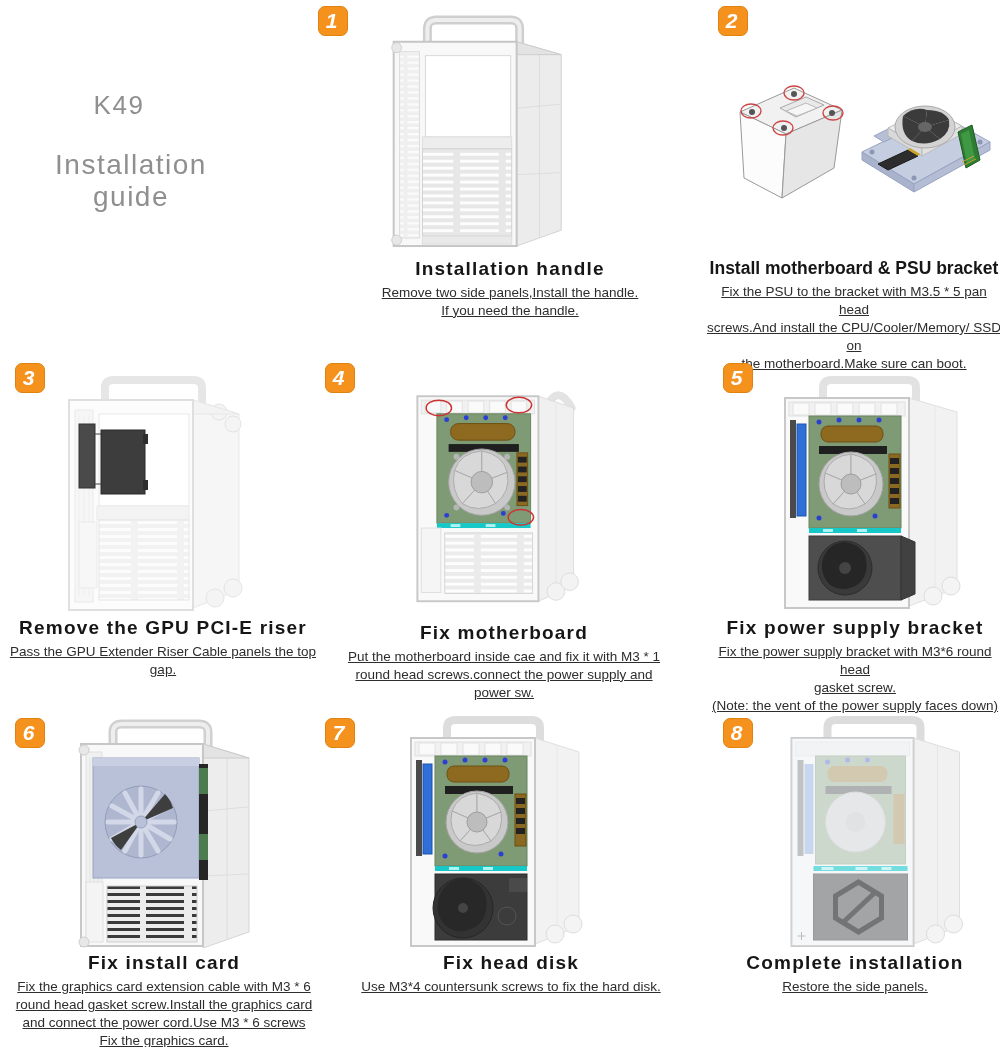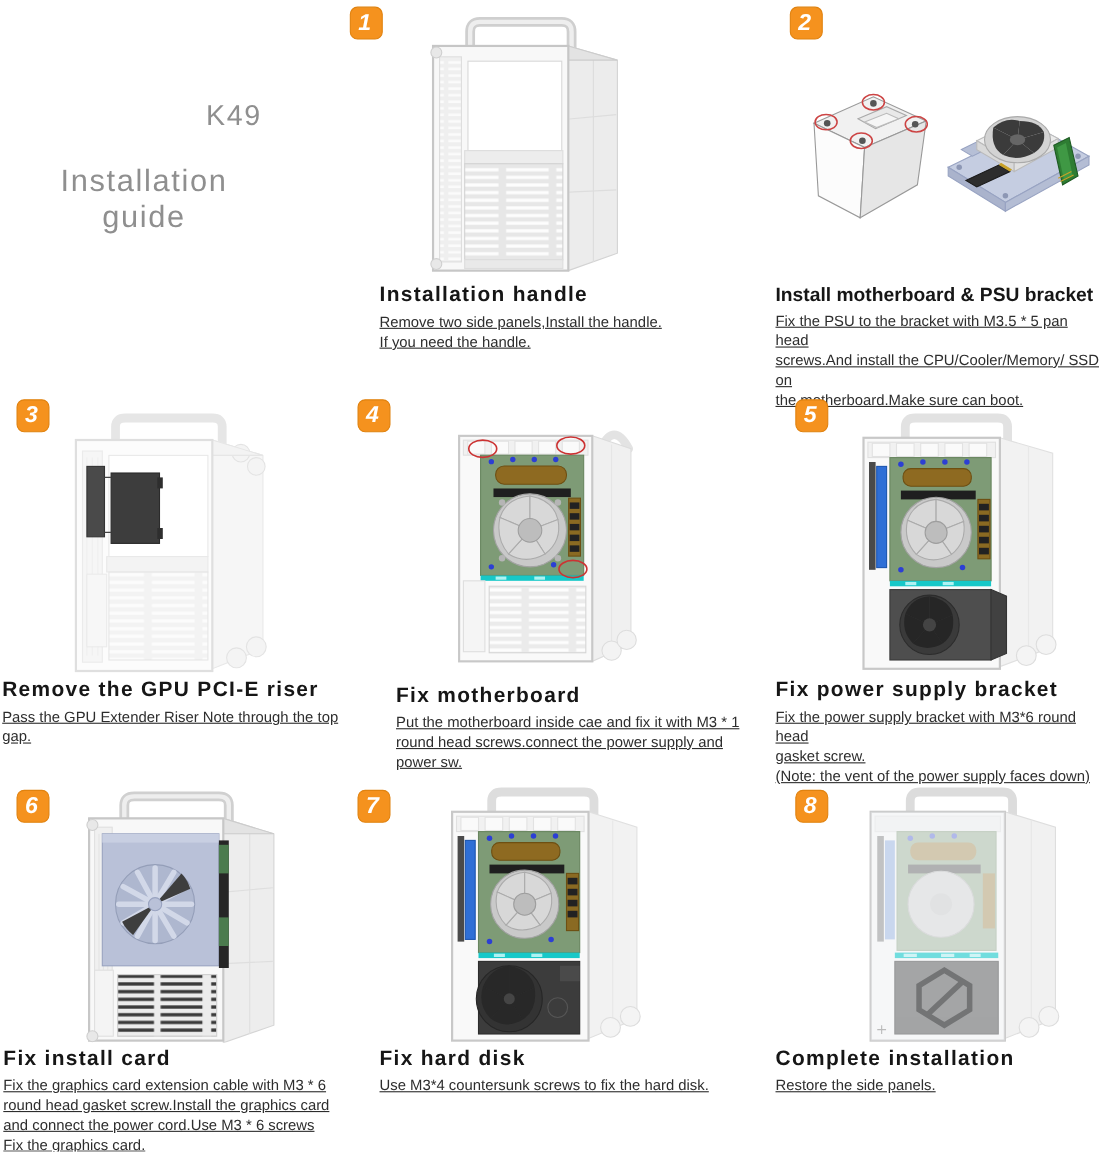--- a/index.html
+++ b/index.html
@@ -1,27 +1,27 @@
 <!DOCTYPE html>
 <html><head>
 <meta charset="utf-8">
 <style>
   * { margin:0; padding:0; box-sizing:border-box; }
   body { font-family:"Liberation Sans", sans-serif; background:#ffffff; }
   .canvas { position:relative; width:1000px; height:1047px; background:#ffffff; overflow:hidden; }
   .page-title { position:absolute; left:0; top:90px; width:238px; text-align:center;
                 color:#8f8f8f; font-weight:300; letter-spacing:1.5px; }
-  .page-title .l1 { font-size:26px; margin-bottom:28px;text-align:right; }
+  .page-title .l1 { font-size:26px; margin-bottom:28px; }
   .page-title .l2 { font-size:28px;margin-left:24px; }
   .badge { position:absolute; width:30px; height:30px; border-radius:7px;
            background:#F5921E; border:1px solid #e0820f;
            display:flex; align-items:center; justify-content:center;
            color:#ffffff; font-weight:bold; font-style:italic; font-size:21px; padding-right:3px; }
   .illus { position:absolute; }
-  .step-text { position:absolute; }
+  .step-text { position:absolute;text-align:center; }
   .step-title { font-size:19px; font-weight:bold; color:#161616; letter-spacing:1.2px; margin-bottom:4px; }
   .step-title.tight { font-size:17.5px; letter-spacing:0; }
   .step-body { font-size:13.5px; line-height:1.33; color:#2d2d2d; white-space:pre-line;text-decoration:underline; }
 </style>
 </head>
 <body>
 
 <div class="canvas">
 
   <div class="page-title">
@@ -143,21 +143,21 @@
     </g>
     <rect x="36" y="52" width="16" height="64" fill="#4a4a4a" stroke="#333333"></rect>
     <rect x="58" y="58" width="44" height="64" fill="#3d3d3d" stroke="#2b2b2b"></rect>
     <rect x="100" y="62" width="5" height="10" fill="#2e2e2e"></rect>
     <rect x="100" y="108" width="5" height="10" fill="#2e2e2e"></rect>
     <line x1="52" y1="62" x2="58" y2="62" stroke="#444444"></line>
     <line x1="52" y1="112" x2="58" y2="112" stroke="#444444"></line>
   </svg>
   <div class="step-text" style="left:2px;top:617px;width:322px">
     <div class="step-title">Remove the GPU PCI-E riser</div>
-    <div class="step-body">Pass the GPU Extender Riser Note through the top
+    <div class="step-body">Pass the GPU Extender Riser Cable panels the top
 gap.</div>
   </div>
 
   <div class="badge" style="left: 325px; top: 363px; background: rgb(245, 146, 30);">4</div>
   <svg class="illus" style="left:392px;top:366px" width="205" height="244" viewBox="0 0 210 244">
     <defs>
       <pattern id="s4a" width="88" height="7" patternUnits="userSpaceOnUse">
         <rect width="88" height="7" fill="#ebebeb"></rect>
           <rect x="3" y="2" width="37" height="3" fill="#fdfdfd"></rect>
           <rect x="47" y="2" width="37" height="3" fill="#fdfdfd"></rect>
@@ -205,21 +205,21 @@
     <circle cx="114" cy="148" r="2.5" fill="#2c3fd4"></circle>
     <rect x="46" y="158" width="96" height="5" fill="#17c8c8"></rect>
     <rect x="60" y="159" width="10" height="3" fill="#aef2f2"></rect>
     <rect x="96" y="159" width="10" height="3" fill="#aef2f2"></rect>
     <rect x="30" y="163" width="20" height="66" fill="#f5f5f5" stroke="#dedede"></rect>
     <rect x="54" y="168" width="90" height="62" fill="url(#s4a)" stroke="#d5d5d5"></rect>
     <ellipse cx="48" cy="40" rx="13" ry="8" fill="none" stroke="#cc3333" stroke-width="1.5"></ellipse>
     <ellipse cx="130" cy="37" rx="13" ry="8" fill="none" stroke="#cc3333" stroke-width="1.5"></ellipse>
     <ellipse cx="132" cy="152" rx="13" ry="8" fill="none" stroke="#cc3333" stroke-width="1.5"></ellipse>
   </svg>
-  <div class="step-text" style="left:360px;top:622px;width:332px">
+  <div class="step-text" style="left:338px;top:622px;width:332px">
     <div class="step-title">Fix motherboard</div>
     <div class="step-body">Put the motherboard inside cae and fix it with M3 * 1
 round head screws.connect the power supply and
 power sw.</div>
   </div>
 
   <div class="badge" style="left: 723px; top: 363px; background: rgb(245, 146, 30);">5</div>
   <svg class="illus" style="left:748px;top:370px" width="248" height="240" viewBox="0 0 230 240">
     <path d="M66 28 V18 Q66 10 75 10 H150 Q159 10 159 18 V34" fill="none" stroke="#e2e2e2" stroke-width="8" stroke-linecap="round"></path>
     <polygon points="152,28 200,42 200,218 152,236" fill="#f2f2f2" stroke="#e0e0e0"></polygon>
@@ -387,21 +387,21 @@
       <path d="M78 198 L54 187 Q61 170 78 168 Z"></path>
       <path d="M78 198 L78 168 Q98 172 101 188 Z"></path>
       <path d="M78 198 L101 188 Q104 208 90 217 Z"></path>
       <path d="M78 198 L90 217 Q74 226 61 216 Z"></path>
       <path d="M78 198 L61 216 Q49 204 54 187 Z"></path>
     </g>
     <circle cx="78" cy="198" r="5" fill="#454545"></circle>
     <circle cx="122" cy="206" r="9" fill="none" stroke="#555555"></circle>
   </svg>
   <div class="step-text" style="left:345px;top:952px;width:332px">
-    <div class="step-title">Fix hard disk</div>
+    <div class="step-title">Fix head disk</div>
     <div class="step-body">Use M3*4 countersunk screws to fix the hard disk.</div>
   </div>
 
   <div class="badge" style="left: 723px; top: 718px; background: rgb(245, 146, 30);">8</div>
   <svg class="illus" style="left:756px;top:710px" width="240" height="238" viewBox="0 0 225 238">
     <path d="M64 28 V18 Q64 10 73 10 H148 Q157 10 157 18 V34" fill="none" stroke="#dcdcdc" stroke-width="8" stroke-linecap="round"></path>
     <polygon points="150,28 196,42 196,216 150,234" fill="#f1f1f1" stroke="#dedede"></polygon>
     <line x1="174" y1="36" x2="174" y2="226" stroke="#e6e6e6"></line>
     <circle cx="172" cy="224" r="9" fill="#f4f4f4" stroke="#dddddd"></circle>
     <circle cx="190" cy="214" r="9" fill="#f4f4f4" stroke="#dddddd"></circle>

